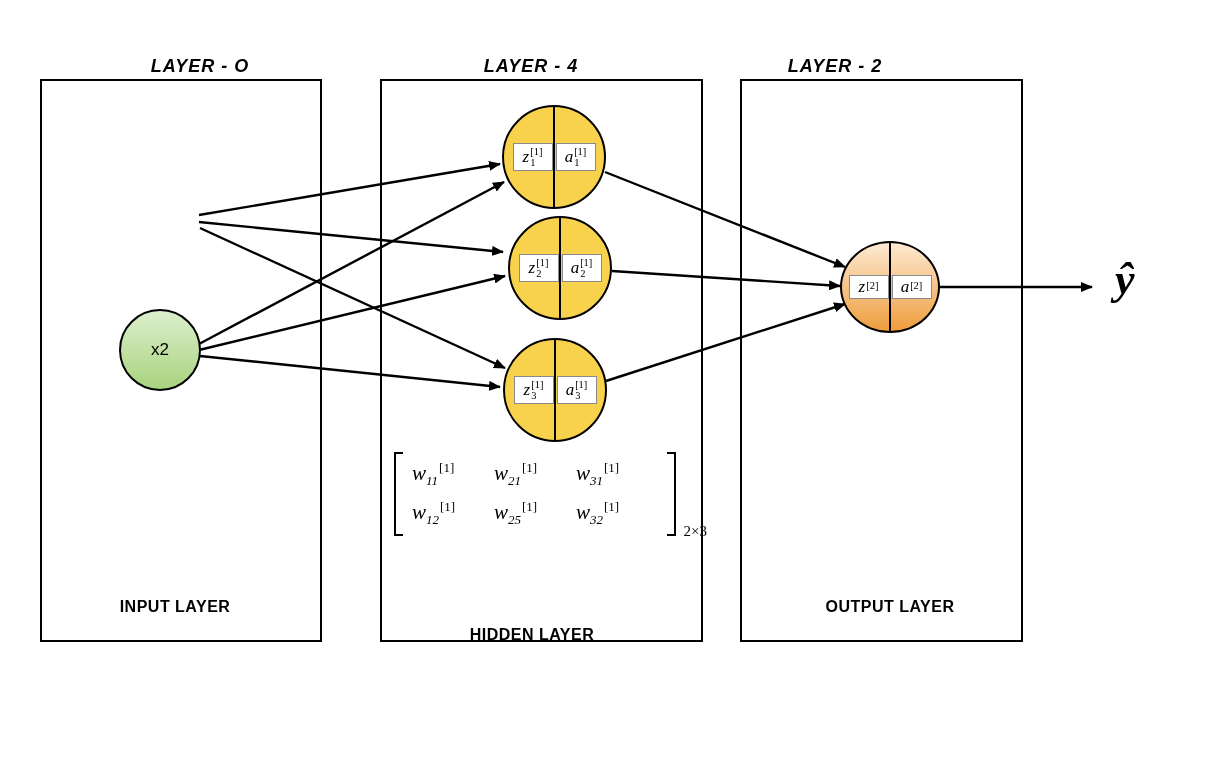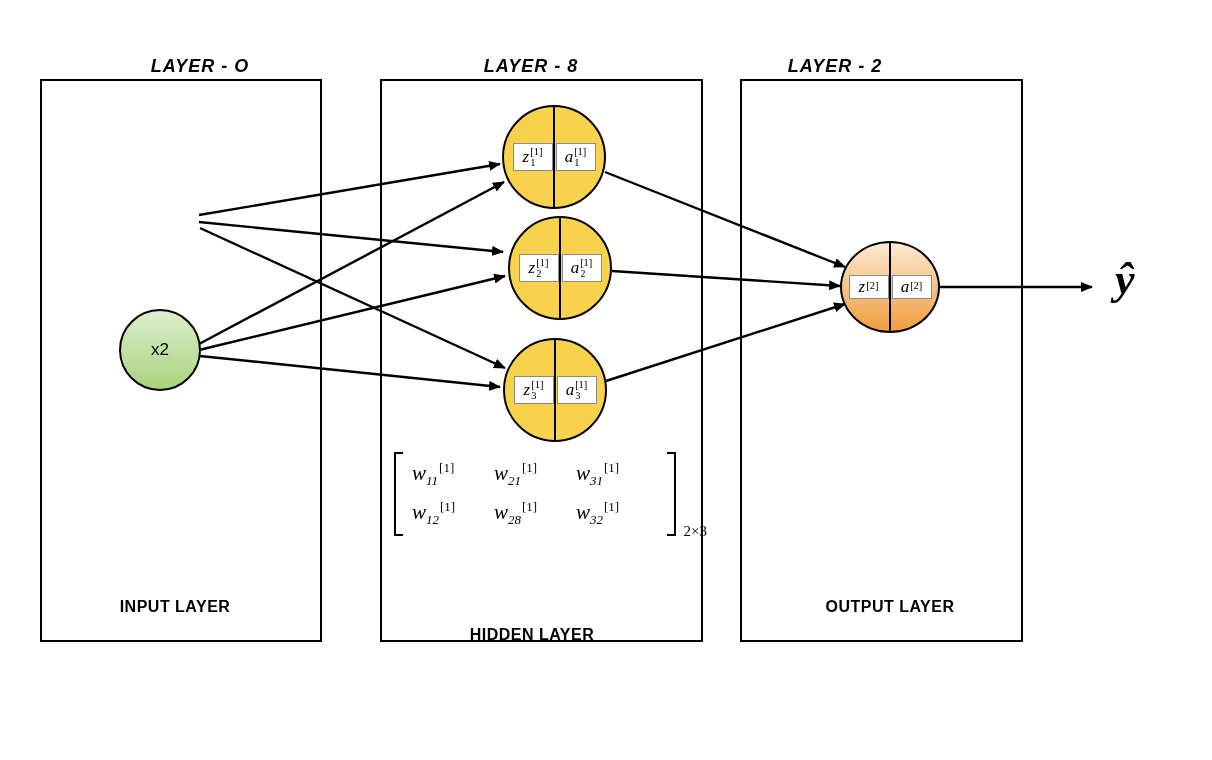--- a/index.html
+++ b/index.html
@@ -61,21 +61,21 @@
   
   .caption{position:absolute;left:64px;top:679px;font-size:16px;z-index:2;
     white-space:pre;}
 </style>
 </head>
 <body>
 
 <div id="stage">
 
   <div class="layer-title" style="left:200px;top:56px;">LAYER - O</div>
-  <div class="layer-title" style="left:531px;top:56px;">LAYER - 8</div>
+  <div class="layer-title" style="left:531px;top:56px;">LAYER - 4</div>
   <div class="layer-title" style="left:835px;top:56px;">LAYER - 2</div>
 
   <div class="layer-box" style="left:40px;top:79px;width:278px;height:559px;"></div>
   <div class="layer-box" style="left:380px;top:79px;width:319px;height:559px;"></div>
   <div class="layer-box" style="left:740px;top:79px;width:279px;height:559px;"></div>
 
   <div class="layer-footer" style="left:175px;top:598px;">INPUT LAYER</div>
   <div class="layer-footer" style="left:532px;top:626px;">HIDDEN LAYER</div>
   <div class="layer-footer" style="left:890px;top:598px;">OUTPUT LAYER</div>
 
@@ -181,21 +181,21 @@
 
   <div class="matrix m1" style="left:394px;top:452px;">
     <span class="bracket l"></span>
     <span class="bracket r"></span>
     <div class="body">
       <div class="grid">
         <span class="mcell"><i>w</i><sub>11</sub><sup>[1]</sup></span>
         <span class="mcell"><i>w</i><sub>21</sub><sup>[1]</sup></span>
         <span class="mcell"><i>w</i><sub>31</sub><sup>[1]</sup></span>
         <span class="mcell"><i>w</i><sub>12</sub><sup>[1]</sup></span>
-        <span class="mcell"><i>w</i><sub>28</sub><sup>[1]</sup></span>
+        <span class="mcell"><i>w</i><sub>25</sub><sup>[1]</sup></span>
         <span class="mcell"><i>w</i><sub>32</sub><sup>[1]</sup></span>
       </div>
     </div>
     <span class="dims" style="right:-31px;bottom:-4px;">2×3</span>
   </div>
 
 
 
 </div>
 

